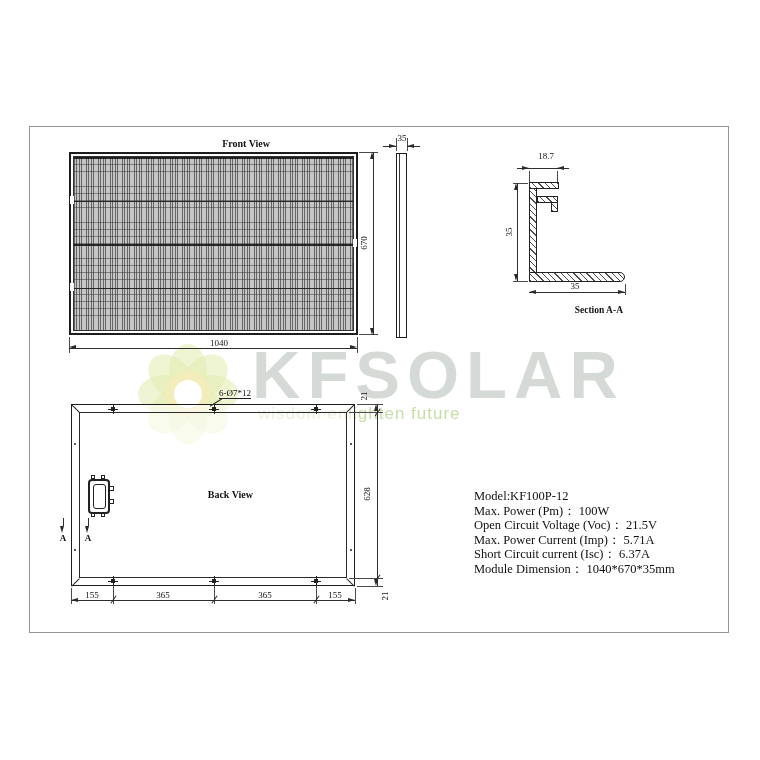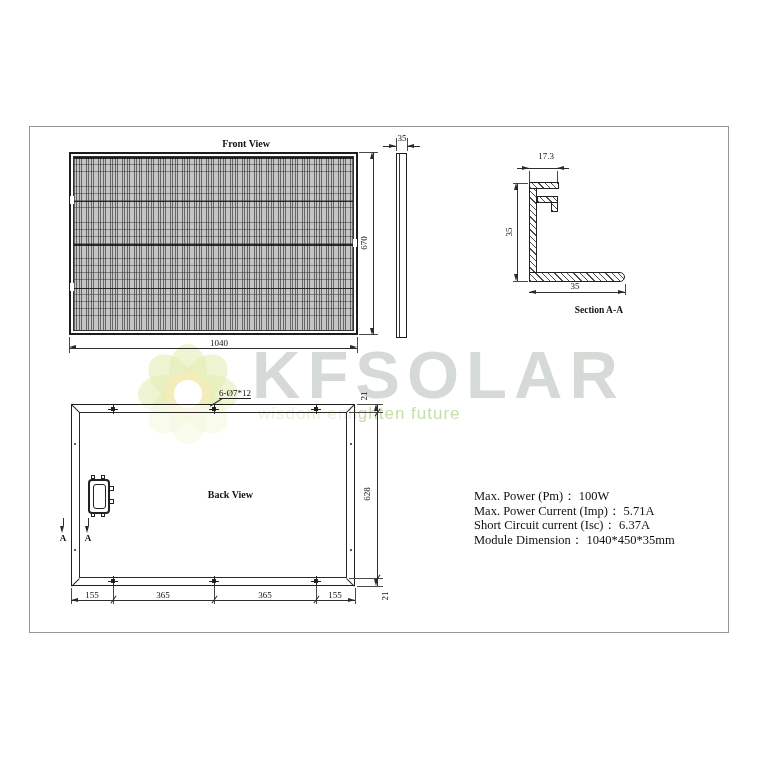--- a/index.html
+++ b/index.html
@@ -95,21 +95,21 @@
     <div class="abs" style="left:2px;top:0;width:1px;height:100%;background:#3a3a3a;"></div>
   </div>
   <div class="lv ext" style="left:396px;top:138px;height:13px;"></div>
   <div class="lv ext" style="left:407px;top:138px;height:13px;"></div>
   <div class="lh" style="left:383px;top:146px;width:13px;"></div>
   <div class="lh" style="left:407px;top:146px;width:13px;"></div>
   <div class="ar ar-r" style="left:389px;top:143.5px;"></div>
   <div class="ar ar-l" style="left:407px;top:143.5px;"></div>
   <div class="dt" style="left:392px;top:133px;width:20px;">35</div>
 
-  <div class="dt" style="left:533px;top:151px;width:26px;">17.3</div>
+  <div class="dt" style="left:533px;top:151px;width:26px;">18.7</div>
   <div class="lh" style="left:529px;top:168px;width:28px;"></div>
   <div class="lh" style="left:517px;top:168px;width:12px;"></div>
   <div class="lh" style="left:557px;top:168px;width:12px;"></div>
   <div class="ar ar-r" style="left:522px;top:165.5px;"></div>
   <div class="ar ar-l" style="left:557px;top:165.5px;"></div>
   <div class="lv ext" style="left:529px;top:171px;height:11px;"></div>
   <div class="lv ext" style="left:557px;top:171px;height:11px;"></div>
 
   <div class="hatch" style="left:529px;top:182px;width:8px;height:100px;"></div>
   <div class="hatch" style="left:529px;top:182px;width:30px;height:7px;"></div>
@@ -193,20 +193,22 @@
   <div class="ar ar-r" style="left:348px;top:597.5px;"></div>
   <div class="tick" style="left:109px;top:599px;"></div>
   <div class="tick" style="left:210px;top:599px;"></div>
   <div class="tick" style="left:312px;top:599px;"></div>
   <div class="dt" style="left:80px;top:590px;width:24px;">155</div>
   <div class="dt" style="left:149px;top:590px;width:28px;">365</div>
   <div class="dt" style="left:251px;top:590px;width:28px;">365</div>
   <div class="dt" style="left:323px;top:590px;width:24px;">155</div>
 
   <div class="specs">
+    <div>Model:KF100P-12</div>
     <div>Max. Power (Pm)： 100W</div>
+    <div>Open Circuit Voltage (Voc)： 21.5V</div>
     <div>Max. Power Current (Imp)： 5.71A</div>
     <div>Short Circuit current (Isc)： 6.37A</div>
-    <div>Module Dimension： 1040*450*35mm</div>
+    <div>Module Dimension： 1040*670*35mm</div>
   </div>
 
 
 </div>
 
 </body></html>

